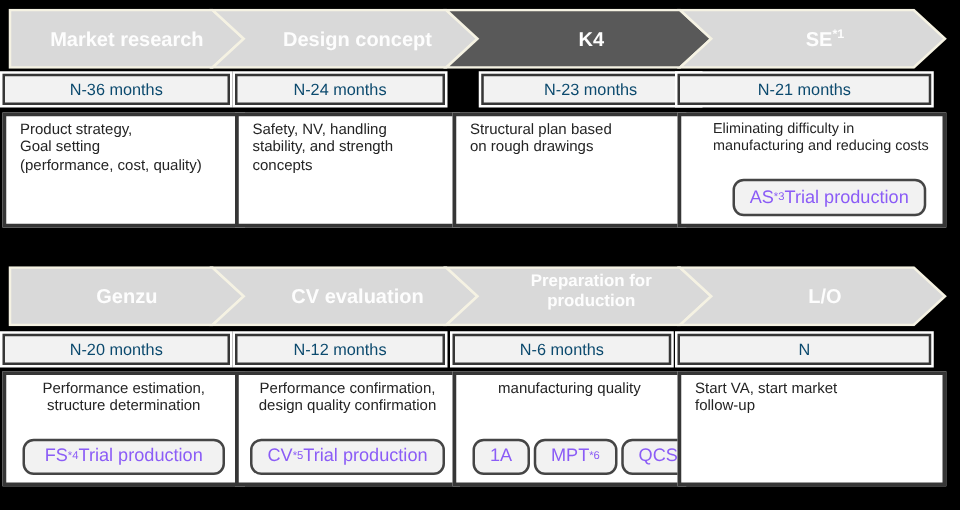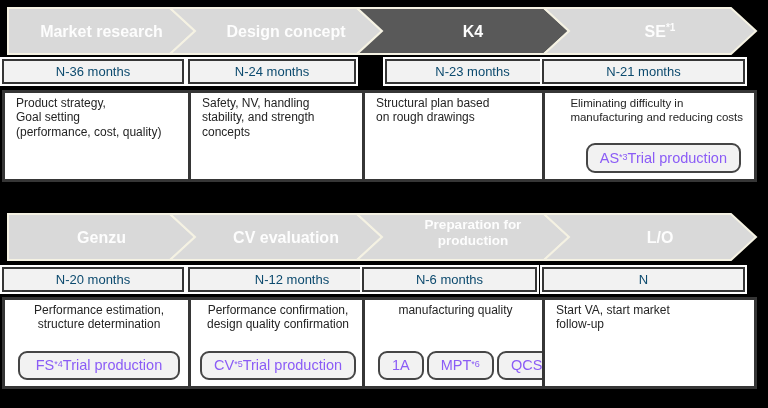--- a/index.html
+++ b/index.html
@@ -106,21 +106,21 @@
       <text class="chev-label" text-anchor="middle" fill="#fdfdfd" font-size="16" x="286" y="29.5"><tspan>CV evaluation</tspan></text>
       <polygon points="357,1 544,1 569,24 544,47 357,47 382,24" fill="#d9d9d9" stroke="#f5f2e3" stroke-width="2"></polygon>
       <text class="chev-label" text-anchor="middle" fill="#fdfdfd" font-size="13.5"><tspan x="473" y="16">Preparation for</tspan><tspan x="473" y="32">production</tspan></text>
       <polygon points="544,1 731,1 756,24 731,47 544,47 569,24" fill="#d9d9d9" stroke="#f5f2e3" stroke-width="2"></polygon>
       <text class="chev-label" text-anchor="middle" fill="#fdfdfd" font-size="16" x="660" y="29.5"><tspan>L/O</tspan></text>
     </svg></div>
 <div id="time-1" class="time-row">
     <div class="tbox" style="left: 2px; width: 178px;">
       <span>N-20 months</span>
     </div>
-    <div class="tbox" style="left: 188px; width: 164px; padding-left: 20px;">
+    <div class="tbox" style="left: 188px; width: 164px;">
       <span>N-12 months</span>
     </div>
     <div class="tbox" style="left: 362px; width: 171px;">
       <span>N-6 months</span>
     </div>
     <div class="tbox" style="left: 542px; width: 199px;">
       <span>N</span>
     </div>
   </div>
 <div id="cells-1" class="cell-row">

